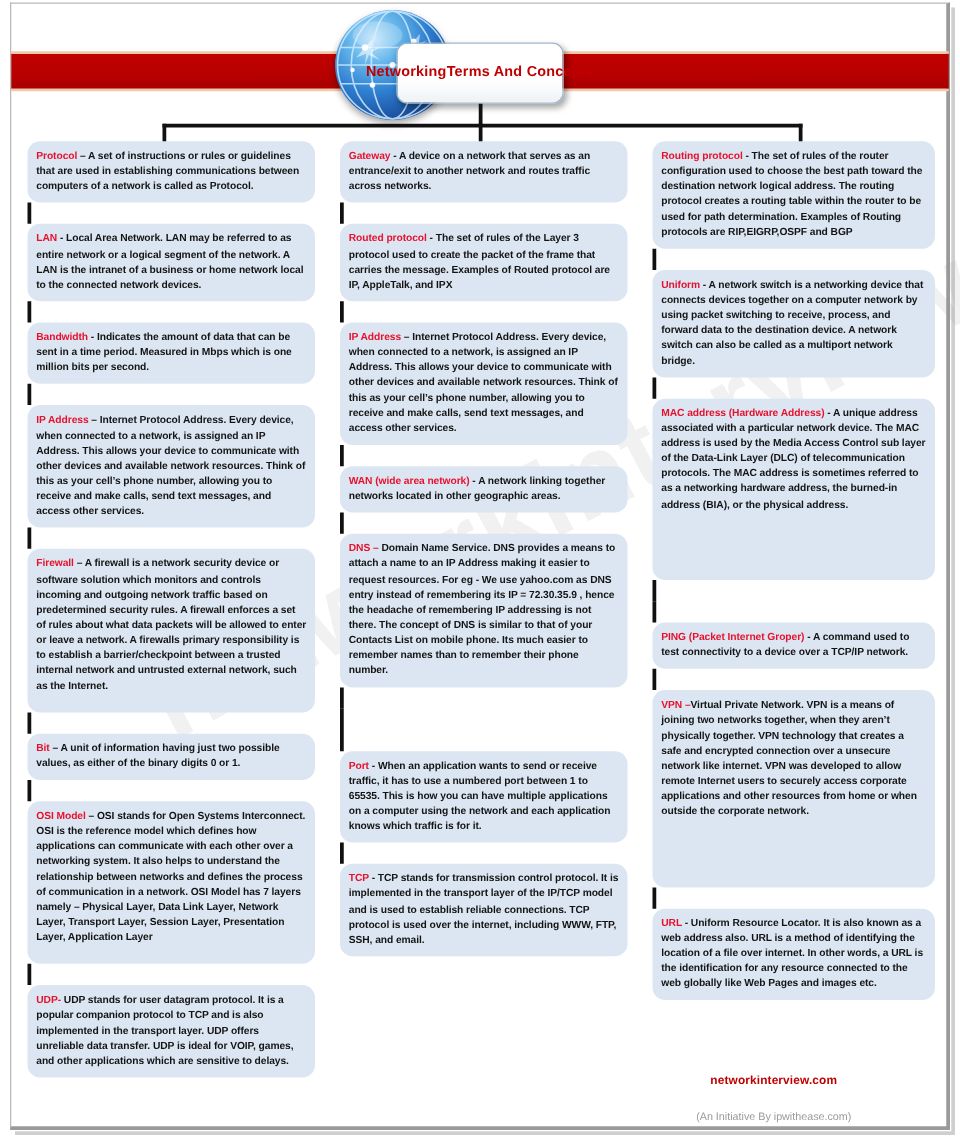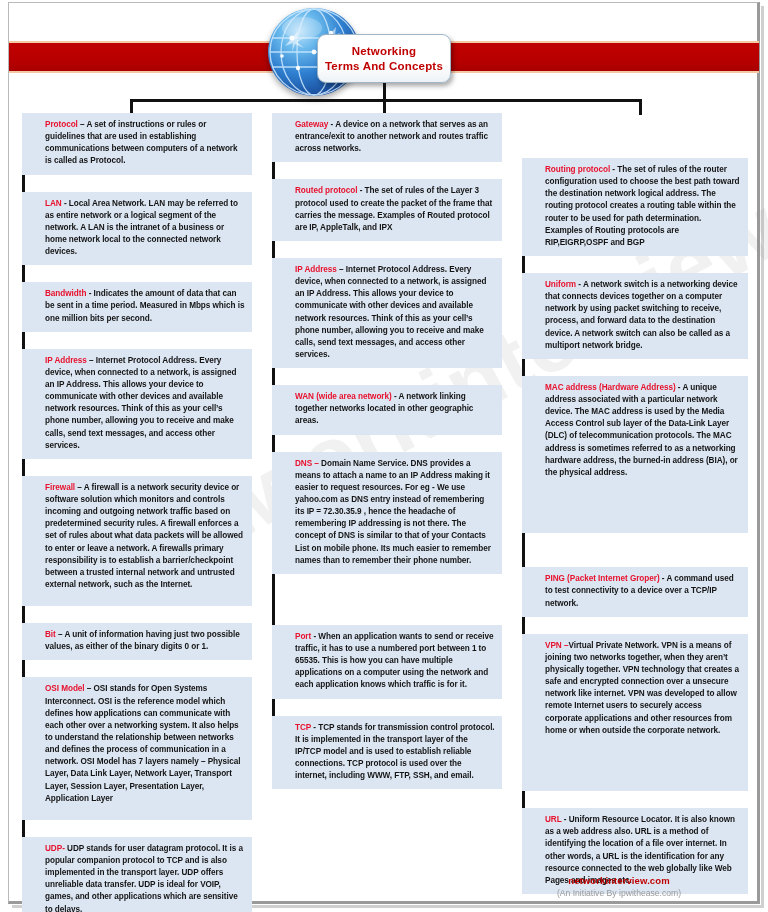--- a/index.html
+++ b/index.html
@@ -64,21 +64,21 @@
   
   .title-box {
     position: absolute;
     left: 317px; top: 34px;
     width: 134px; height: 49px;
     background: linear-gradient(180deg,#ffffff 0%,#ffffff 62%,#eef2f6 100%);
     border: 1px solid #9fb6c9;
     border-radius: 9px;
     box-shadow: 2px 3px 5px rgba(0,0,0,.35);
     display: flex;
-    flex-direction: column;
+    flex-direction: row;
     align-items: center;
     justify-content: center;
     line-height: 1.25;
   }
   .title-line {
     color: #c00000;
     font-weight: bold;
     font-size: 11.5px;
     letter-spacing: .2px;
     white-space: nowrap;
@@ -94,30 +94,31 @@
 
   
   .columns {
     position: absolute;
     left: 12px; top: 113px;
     width: 746px;
     display: flex;
     gap: 0px;
   }
   .col { width: 250px; padding: 0 10px 0 10px; }
-  .col.c3 { width: 246px; margin-top: 45px; }
+  .col.c3 { width: 246px; }
   .box {
     width: 100%;
     background: #dce6f2;
     color: #141414;
     font-size: 8.2px;
     font-weight: bold;
     line-height: 1.48;
-    padding: 6px 7px 7px 23px;
+    padding: 6px 7px 7px 7px;
     letter-spacing: -0.05px;
+    border-radius: 10px;
   }
   .box .term { color: #e8112d; }
   .link {
     width: 3px;
     background: #111111;
     height: 17px;
   }
 
   
   .watermark {
@@ -143,21 +144,21 @@
   }
   .footer .site {
     color: #c00000;
     font-weight: bold;
     font-size: 9.5px;
     letter-spacing: .1px;
   }
   .footer .sub {
     color: #9a9a9a;
     font-size: 8.6px;
-    margin-top: 2px;
+    margin-top: 18px;
   }
 </style>
 </head>
 <body>
 
 <div id="page">
 
   <div class="page-frame"></div>
   <div class="frame-shadow-r"></div>
   <div class="frame-shadow-b"></div>

